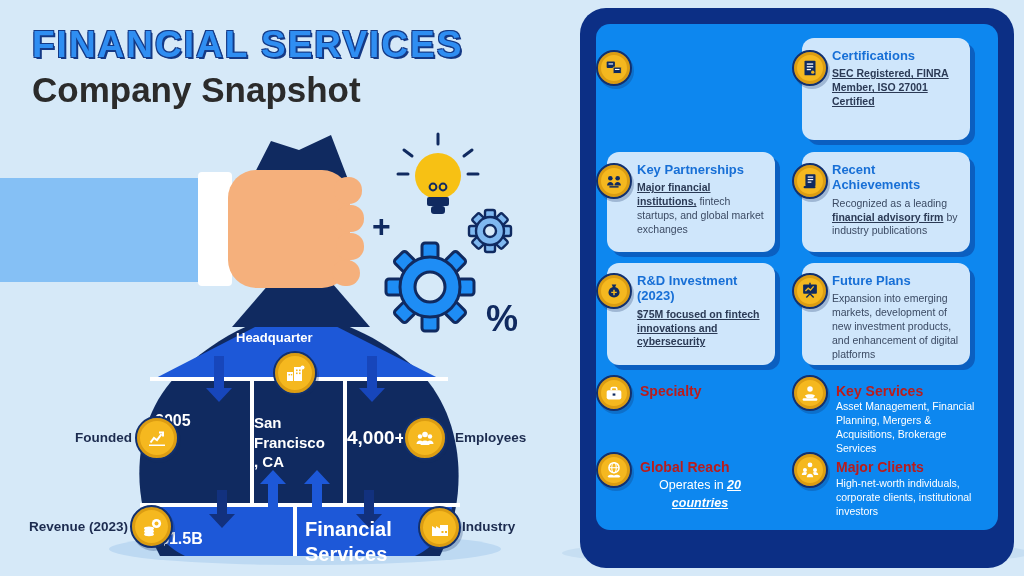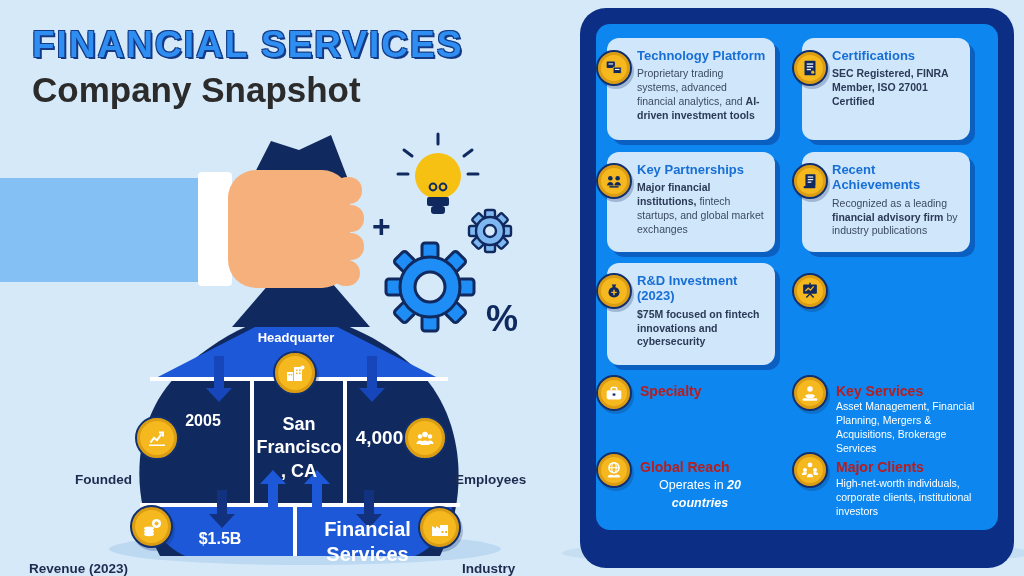--- a/index.html
+++ b/index.html
@@ -4,23 +4,23 @@
 <style>
   html,body{margin:0;padding:0;background:#d6e9f8;}
   .stage{position:relative;width:1024px;height:576px;overflow:hidden;
          background:#d6e9f8;font-family:"Liberation Sans",sans-serif;}
   .abs{position:absolute;}
   
   .title1{left:32px;top:24px;font-size:37px;font-weight:800;letter-spacing:2px;color:#2f8ef2;
           text-shadow:-1px -1px 0 #153a86,1px -1px 0 #153a86,-1px 1px 0 #153a86,1px 1px 0 #153a86,2px 2px 0 #153a86;}
   .title2{left:32px;top:70px;font-size:35px;font-weight:800;color:#2b2b2b;}
   
-  .bag-label{font-size:13.5px;font-weight:700;color:#1c2b4f;margin-top:42px;}
-  .bag-value{color:#fff;font-weight:700;text-align:center;}
-  .b{font-weight:800;} .i{font-style:italic;}
+  .bag-label{font-size:13.5px;font-weight:700;color:#1c2b4f;}
+  .bag-value{color:#fff;font-weight:700;}
+  .b{font-weight:800;text-decoration:underline;} .i{font-style:italic;}
   
   .coin{position:absolute;border-radius:50%;background:#f5b81f;border:2px solid #12306e;
         box-shadow:inset 0 0 0 3px #dc9d12, 2px 3px 0 rgba(16,42,96,.25);
         display:flex;align-items:center;justify-content:center;box-sizing:border-box;}
   
   .panel{left:580px;top:8px;width:434px;height:560px;background:#0c2f85;border-radius:26px;}
   .panel-inner{left:596px;top:24px;width:402px;height:506px;background:#0d87ef;border-radius:14px;}
   .card{position:absolute;width:168px;background:#cfe6fb;border-radius:12px;
         box-shadow:5px 5px 0 #0b5fc0;padding:10px 8px 8px 30px;box-sizing:border-box;}
   .card-title{color:#176fd6;font-weight:800;font-size:13px;line-height:1.18;margin-bottom:4px;}
@@ -120,21 +120,21 @@
     </g>
   </svg>
 
   <div class="abs deco" style="left:372px;top:208px;font-size:32px">+</div>
   <div class="abs deco" style="left:486px;top:298px;font-size:36px">%</div>
 
   <div class="abs title2">Company Snapshot</div>
   <div class="abs title1">FINANCIAL SERVICES</div>
 
   <div class="abs bag-value" style="left:236px;top:330px;width:120px;font-size:13px">Headquarter</div>
-  <div class="abs bag-value" style="left:254px;top:413px;width:90px;font-size:18px;line-height:1.3">
+  <div class="abs bag-value" style="left:254px;top:413px;width:90px;font-size:15px;line-height:1.3">
     <span style="display:block">San</span>
     <span style="display:block">Francisco</span>
     <span style="display:block">, CA</span>
   </div>
   <div class="abs bag-value" style="left:155px;top:412px;width:96px;font-size:16px">2005</div>
   <div class="abs bag-value" style="left:347px;top:427px;width:76px;font-size:19px">4,000+</div>
   <div class="abs bag-value" style="left:160px;top:530px;width:120px;font-size:16px">$1.5B</div>
   <div class="abs bag-value" style="left:305px;top:517px;width:125px;font-size:20px;line-height:1.25">
     <span style="display:block">Financial</span>
     <span style="display:block">Services</span>
@@ -188,39 +188,39 @@
     <svg width="24" height="24" viewBox="0 0 24 24">
         <path d="M4 20V10l4 2.6V10l4 2.6V9h8v11z" fill="#fff"></path>
         <rect x="13.5" y="15" width="2" height="2" fill="#f5b81f"></rect>
         <rect x="17" y="15" width="2" height="2" fill="#f5b81f"></rect>
       </svg>
   </div>
 
   <div class="abs panel"></div>
   <div class="abs panel-inner"></div>
 
-  <div class="card" style="left:607px;top:38px;height:102px">
-    <div class="card-title">Technology Platform</div>
-    <div class="card-body"><span>Proprietary trading systems, advanced financial analytics, and </span><span class="b">AI-driven investment tools</span></div>
-  </div>
   <div class="card" style="left:802px;top:38px;height:102px">
     <div class="card-title">Certifications</div>
     <div class="card-body"><span class="b">SEC Registered, FINRA Member, ISO 27001 Certified</span></div>
   </div>
   <div class="card" style="left:802px;top:152px;height:100px">
     <div class="card-title">Recent Achievements</div>
     <div class="card-body"><span>Recognized as a leading </span><span class="b">financial advisory firm</span><span> by industry publications</span></div>
   </div>
   <div class="card" style="left:607px;top:152px;height:100px">
     <div class="card-title">Key Partnerships</div>
     <div class="card-body"><span class="b">Major financial institutions,</span><span> fintech startups, and global market exchanges</span></div>
   </div>
   <div class="card" style="left:607px;top:263px;height:102px">
     <div class="card-title">R&amp;D Investment (2023)</div>
     <div class="card-body"><span class="b">$75M focused on fintech innovations and cybersecurity</span></div>
+  </div>
+  <div class="card" style="left:802px;top:263px;height:102px">
+    <div class="card-title">Future Plans</div>
+    <div class="card-body"><span>Expansion into emerging markets, development of new investment products, and enhancement of digital platforms</span></div>
   </div>
 
   <div class="item-title" style="left:640px;top:383px;width:130px">Specialty</div>
   <div class="item-title" style="left:836px;top:383px;width:140px">Key Services</div>
   <div class="item-body" style="left:836px;top:400px;width:140px"><span>Asset Management, Financial Planning, Mergers &amp; Acquisitions, Brokerage Services</span></div>
   <div class="item-title" style="left:640px;top:459px;width:130px">Global Reach</div>
   <div class="item-body big" style="left:640px;top:477px;width:120px"><span>Operates in </span><span class="b i">20 countries</span></div>
   <div class="item-title" style="left:836px;top:459px;width:140px">Major Clients</div>
   <div class="item-body" style="left:836px;top:477px;width:140px"><span>High-net-worth individuals, corporate clients, institutional investors</span></div>
 

